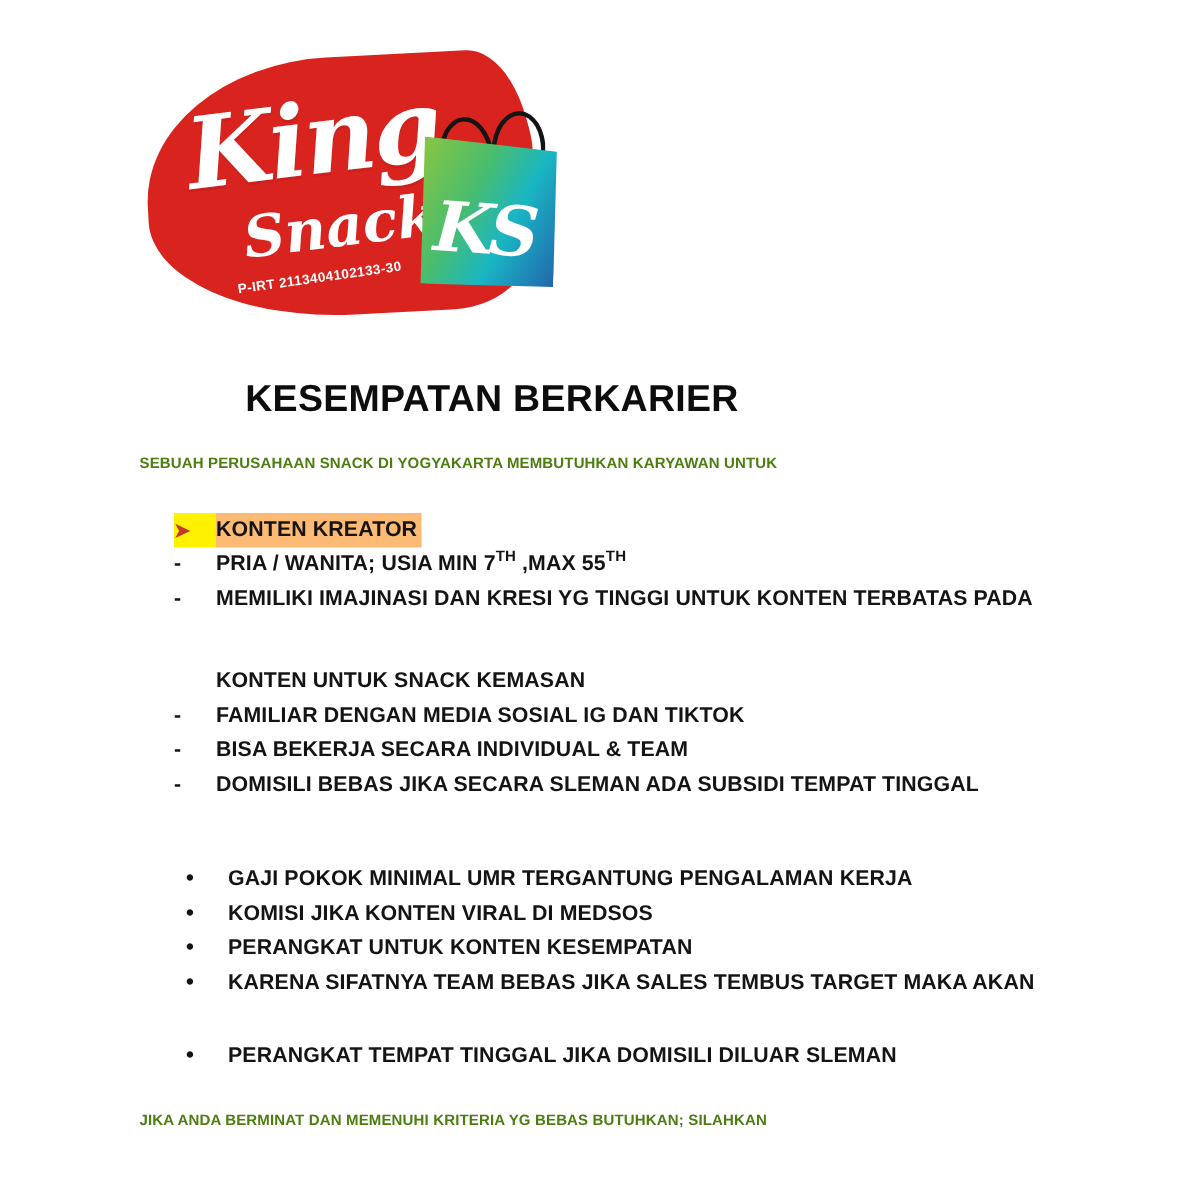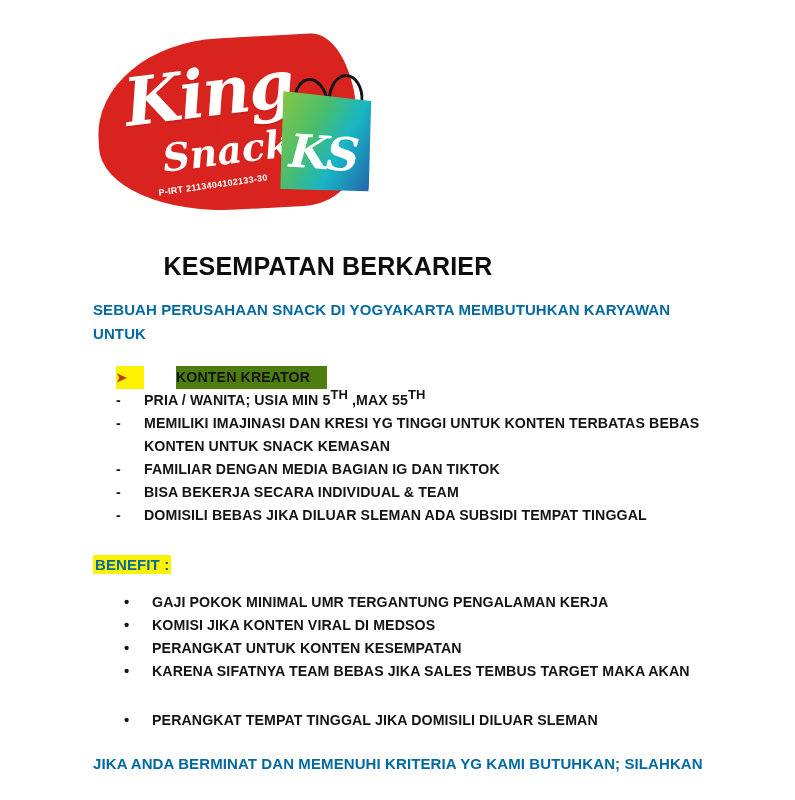--- a/index.html
+++ b/index.html
@@ -143,24 +143,24 @@
   }
 
   .body-block {
     position: absolute;
     left: 93px;
     top: 298px;
     width: 620px;
   }
 
   .para {
-    font-size: 15px;
+    font-size: 10px;
     font-weight: bold;
     line-height: 24px;
-    color: #0369a1;
+    color: #4d7c0f;
     letter-spacing: 0.1px;
   }
 
   .gap-sm { height: 14px; }
   .gap-md { height: 20px; }
   .gap-lg { height: 26px; }
 
   
   .hl {
     background: #fff200;
@@ -182,34 +182,34 @@
   .row .txt { flex: 1 1 auto; }
 
   
   .row-arrow { padding-left: 23px; }
   .row-arrow .mark {
     width: 28px;
     color: #c0392b;
     font-size: 13px;
     background: #fff200;
   }
-  .row-arrow .txt { background: #4d7c0f; flex: 0 1 auto; padding-right: 17px; margin-left: 32px; }
+  .row-arrow .txt { background: #fdba74; flex: 0 1 auto; padding-right: 3px; }
 
   
   .row-dash { padding-left: 23px; }
   .row-dash .mark { width: 28px; color: #141414; }
 
   
   .row-bullet { padding-left: 31px; }
   .row-bullet .mark { width: 28px; font-size: 15px; line-height: 22px; }
 
-  .sub-line { padding-left: 51px; }
+  .sub-line { padding-left: 51px; margin-top: 32px; }
 
   sup {
-    font-size: 13px;
+    font-size: 10px;
     vertical-align: super;
     line-height: 0;
   }
 </style>
 </head>
 <body>
 
 <div class="poster">
 
   <div class="logo-wrap">
@@ -238,83 +238,80 @@
 
     <div class="gap-md"></div>
 
     <div class="row row-arrow">
       <span class="mark">➤</span>
       <span class="txt">KONTEN KREATOR</span>
     </div>
 
     <div class="row row-dash">
       <span class="mark">-</span>
-      <span class="txt"><span>PRIA / WANITA; USIA MIN 5</span><sup>TH</sup><span> ,MAX 55</span><sup>TH</sup></span>
-    </div>
-
-    <div class="row row-dash">
-      <span class="mark">-</span>
-      <span class="txt">MEMILIKI IMAJINASI DAN KRESI YG TINGGI UNTUK KONTEN TERBATAS BEBAS</span>
+      <span class="txt"><span>PRIA / WANITA; USIA MIN 7</span><sup>TH</sup><span> ,MAX 55</span><sup>TH</sup></span>
+    </div>
+
+    <div class="row row-dash">
+      <span class="mark">-</span>
+      <span class="txt">MEMILIKI IMAJINASI DAN KRESI YG TINGGI UNTUK KONTEN TERBATAS PADA</span>
     </div>
     <div class="row">
       <span class="sub-line">KONTEN UNTUK SNACK KEMASAN</span>
     </div>
 
     <div class="row row-dash">
       <span class="mark">-</span>
-      <span class="txt">FAMILIAR DENGAN MEDIA BAGIAN IG DAN TIKTOK</span>
+      <span class="txt">FAMILIAR DENGAN MEDIA SOSIAL IG DAN TIKTOK</span>
     </div>
 
     <div class="row row-dash">
       <span class="mark">-</span>
       <span class="txt">BISA BEKERJA SECARA INDIVIDUAL &amp; TEAM</span>
     </div>
 
     <div class="row row-dash">
       <span class="mark">-</span>
-      <span class="txt">DOMISILI BEBAS JIKA DILUAR SLEMAN ADA SUBSIDI TEMPAT TINGGAL</span>
+      <span class="txt">DOMISILI BEBAS JIKA SECARA SLEMAN ADA SUBSIDI TEMPAT TINGGAL</span>
     </div>
 
     <div class="gap-lg"></div>
 
+
+    <div class="gap-sm"></div>
+
+    <div class="row row-bullet">
+      <span class="mark">•</span>
+      <span class="txt">GAJI POKOK MINIMAL UMR TERGANTUNG PENGALAMAN KERJA</span>
+    </div>
+
+    <div class="row row-bullet">
+      <span class="mark">•</span>
+      <span class="txt">KOMISI JIKA KONTEN VIRAL DI MEDSOS</span>
+    </div>
+
+    <div class="row row-bullet">
+      <span class="mark">•</span>
+      <span class="txt">PERANGKAT UNTUK KONTEN KESEMPATAN</span>
+    </div>
+
+    <div class="row row-bullet">
+      <span class="mark">•</span>
+      <span class="txt">KARENA SIFATNYA TEAM BEBAS JIKA SALES TEMBUS TARGET MAKA AKAN</span>
+    </div>
+
+    <div class="gap-lg"></div>
+
+    <div class="row row-bullet">
+      <span class="mark">•</span>
+      <span class="txt">PERANGKAT TEMPAT TINGGAL JIKA DOMISILI DILUAR SLEMAN</span>
+    </div>
+
+    <div class="gap-md"></div>
+
     <div class="para">
-      <span class="hl">BENEFIT :</span>
-    </div>
-
-    <div class="gap-sm"></div>
-
-    <div class="row row-bullet">
-      <span class="mark">•</span>
-      <span class="txt">GAJI POKOK MINIMAL UMR TERGANTUNG PENGALAMAN KERJA</span>
-    </div>
-
-    <div class="row row-bullet">
-      <span class="mark">•</span>
-      <span class="txt">KOMISI JIKA KONTEN VIRAL DI MEDSOS</span>
-    </div>
-
-    <div class="row row-bullet">
-      <span class="mark">•</span>
-      <span class="txt">PERANGKAT UNTUK KONTEN KESEMPATAN</span>
-    </div>
-
-    <div class="row row-bullet">
-      <span class="mark">•</span>
-      <span class="txt">KARENA SIFATNYA TEAM BEBAS JIKA SALES TEMBUS TARGET MAKA AKAN</span>
-    </div>
-
-    <div class="gap-lg"></div>
-
-    <div class="row row-bullet">
-      <span class="mark">•</span>
-      <span class="txt">PERANGKAT TEMPAT TINGGAL JIKA DOMISILI DILUAR SLEMAN</span>
-    </div>
-
-    <div class="gap-md"></div>
-
-    <div class="para">
-      <div>JIKA ANDA BERMINAT DAN MEMENUHI KRITERIA YG KAMI BUTUHKAN; SILAHKAN</div>
+      <div>JIKA ANDA BERMINAT DAN MEMENUHI KRITERIA YG BEBAS BUTUHKAN; SILAHKAN</div>
       <div></div>
 
     </div>
 
   </div>
 </div>
 
 </body></html>

